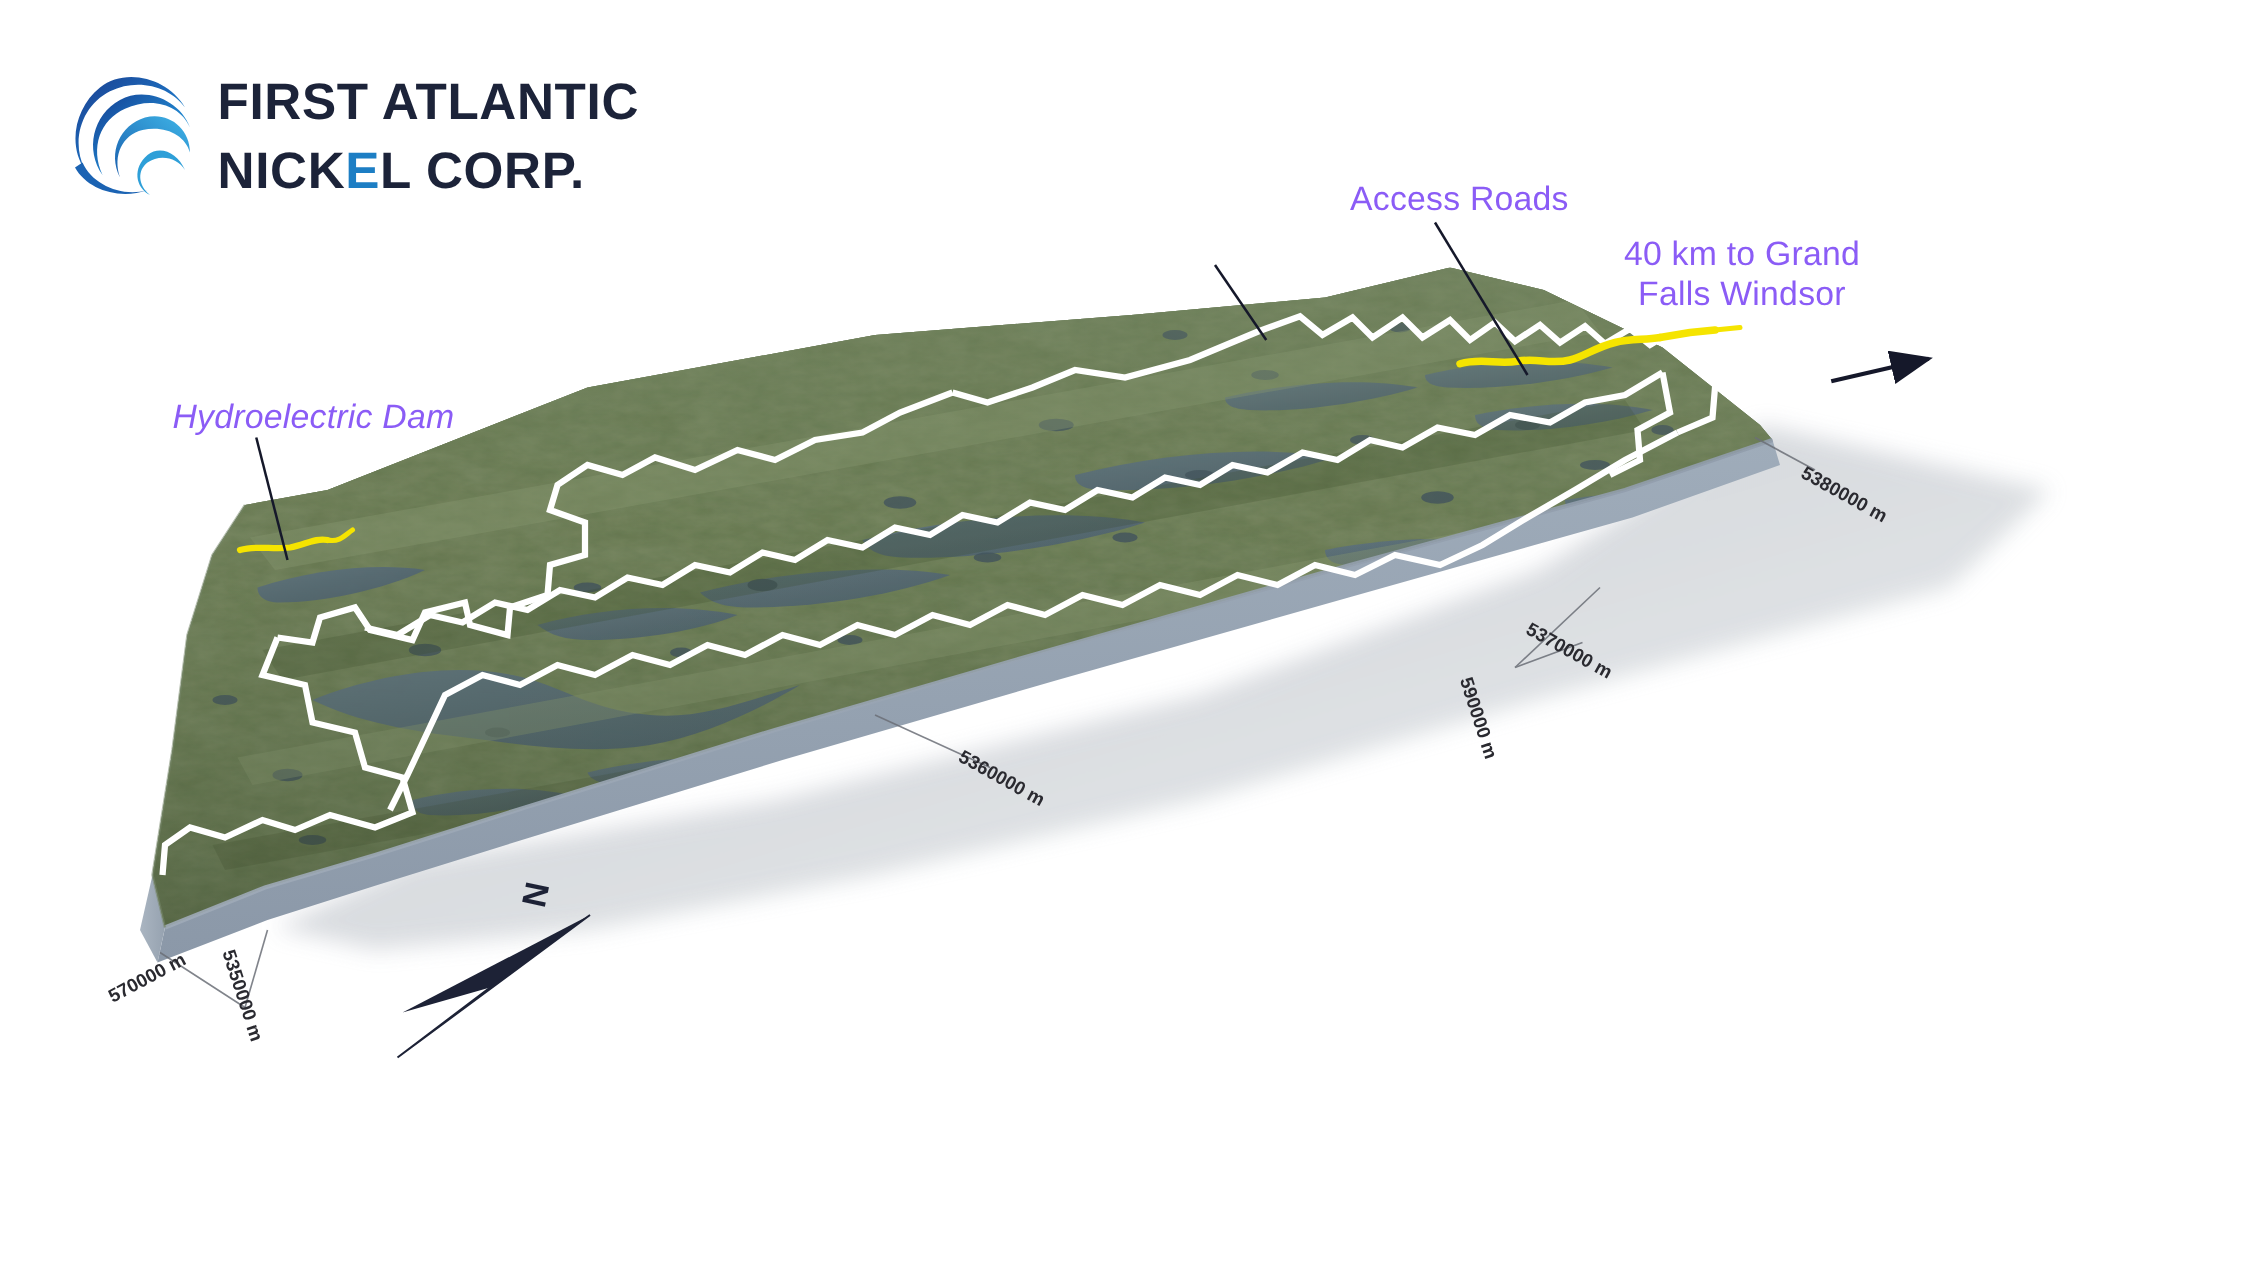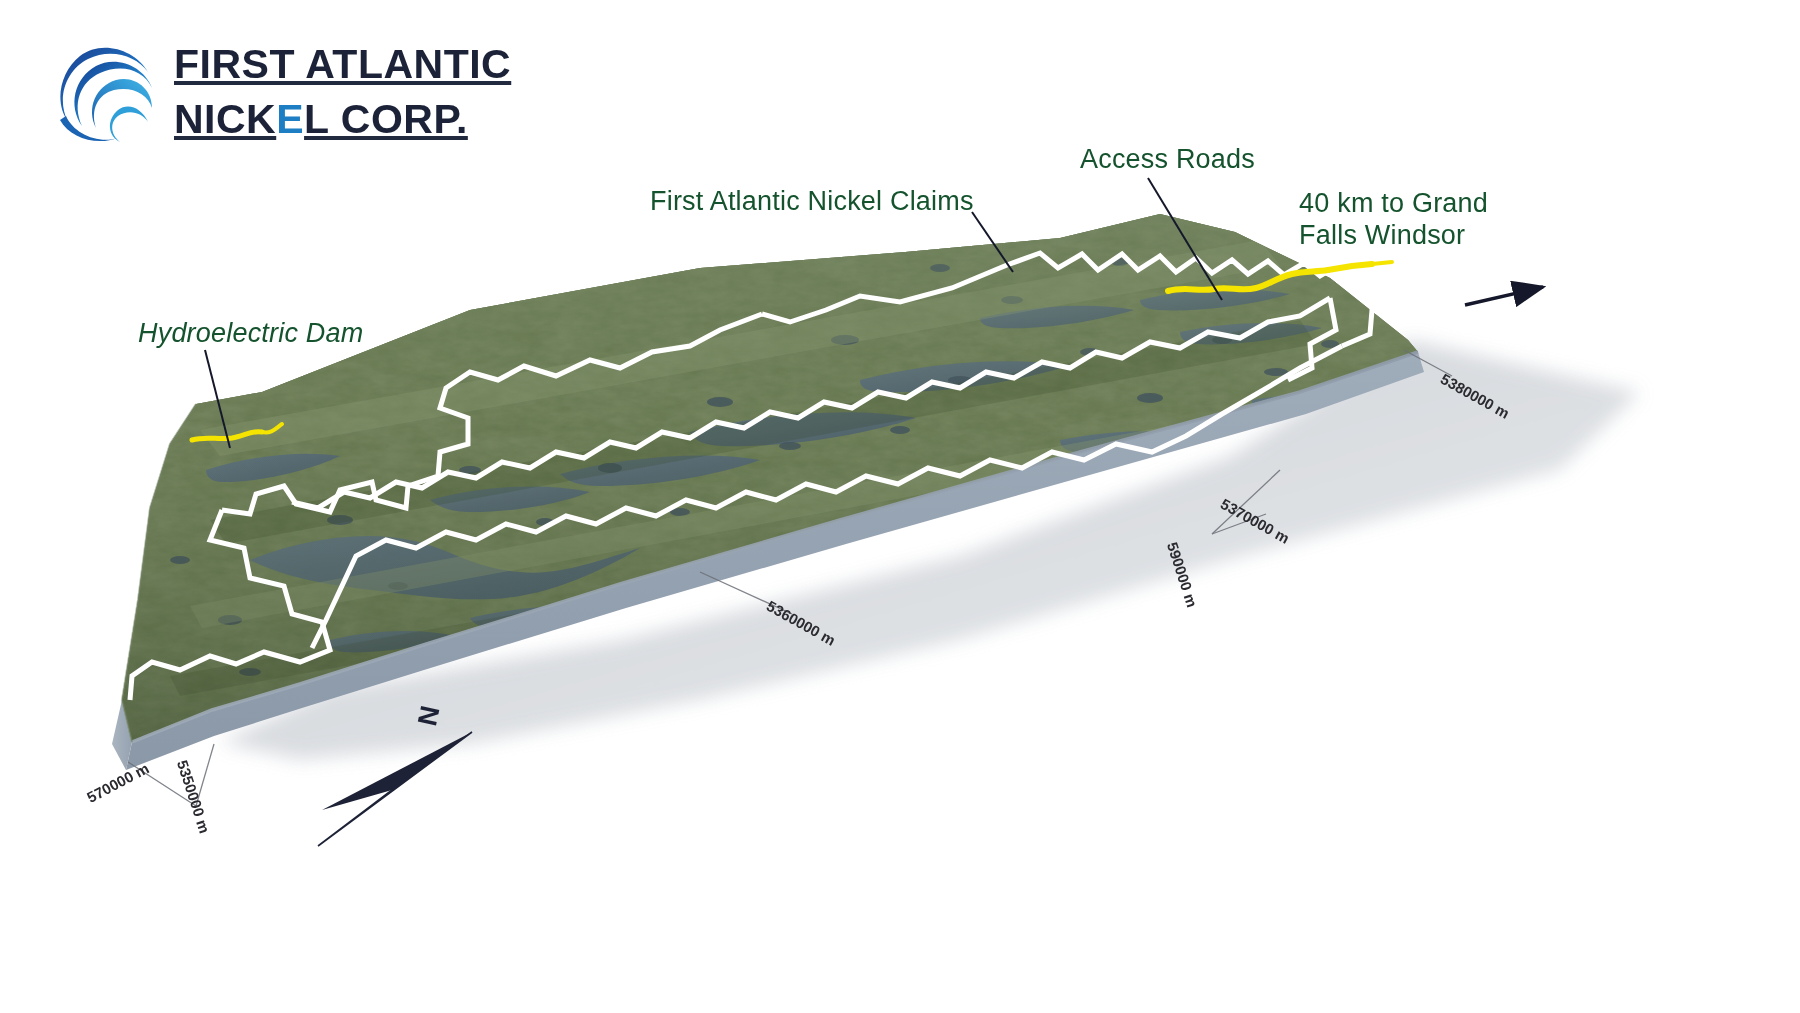--- a/index.html
+++ b/index.html
@@ -22,25 +22,24 @@
     inset: 0;
     width: 1800px;
     height: 1013px;
     background: #ffffff;
   }
 
   
   #logo {
     position: absolute;
     left: 52px;
-    top: 42px;
+    top: 56px;
     display: flex;
-    align-items: center;
+    align-items: flex-end;
     gap: 18px;
-    text-decoration: underline;
   }
   #logo-mark {
     width: 104px;
     height: 100px;
     flex: 0 0 auto;
   }
   #logo-words {
     display: flex;
     flex-direction: column;
     line-height: 0.96;
@@ -59,25 +58,25 @@
     position: relative;
     display: inline-block;
   }
 
   
   .callout {
     position: absolute;
     font-family: "Liberation Sans", sans-serif;
     font-size: 27px;
     line-height: 1.18;
-    color: #14532d;
+    color: #8b5cf6;
     letter-spacing: 0.2px;
     white-space: pre;
   }
-  .callout.right { text-align: left; }
+  .callout.right { text-align: center; }
 
   
   .coord {
     position: absolute;
     font-family: "Liberation Sans", sans-serif;
     font-weight: bold;
     font-size: 15px;
     color: #2a2a30;
     white-space: nowrap;
     transform-origin: 0 50%;
@@ -394,21 +393,20 @@
       <path d="M14,74 C22,92 46,102 66,96 C44,104 18,96 8,78 Z" fill="#1b63b3"></path>
     </svg>
     <div id="logo-words">
       <div class="logo-line logo-line-1">FIRST ATLANTIC</div>
       <div class="logo-line logo-line-2"><span>NICK</span><span class="logo-e">E</span><span>L CORP.</span></div>
     </div>
   </div>
 
   <div class="callout" style="left:138px; top:318px;font-style:italic;">Hydroelectric Dam</div>
 
-  <div class="callout" style="left:650px; top:186px;">First Atlantic Nickel Claims</div>
 
   <div class="callout" style="left:1080px; top:144px;">Access Roads</div>
 
   <div class="callout right" style="right:312px; top:188px;">40 km to Grand
 Falls Windsor</div>
 
   <div class="coord" style="left:88px;  top:790px; transform:rotate(-28deg);">570000 m</div>
   <div class="coord" style="left:182px; top:752px; transform:rotate(72deg);">5350000 m</div>
   <div class="coord" style="left:768px; top:596px; transform:rotate(29deg);">5360000 m</div>
   <div class="coord" style="left:1172px; top:534px; transform:rotate(72deg);">590000 m</div>

